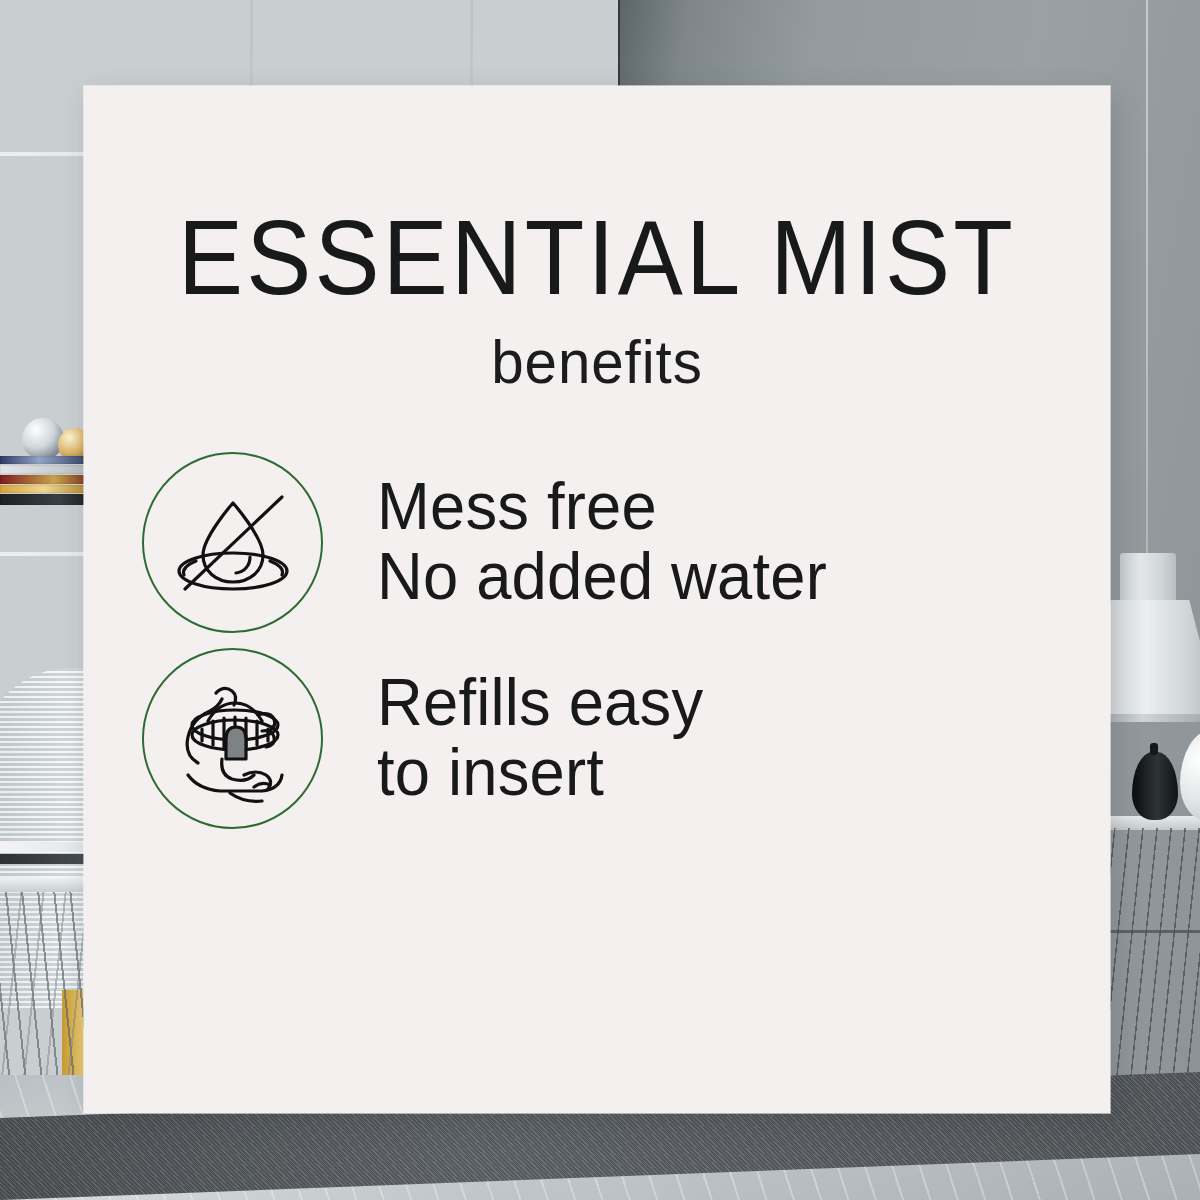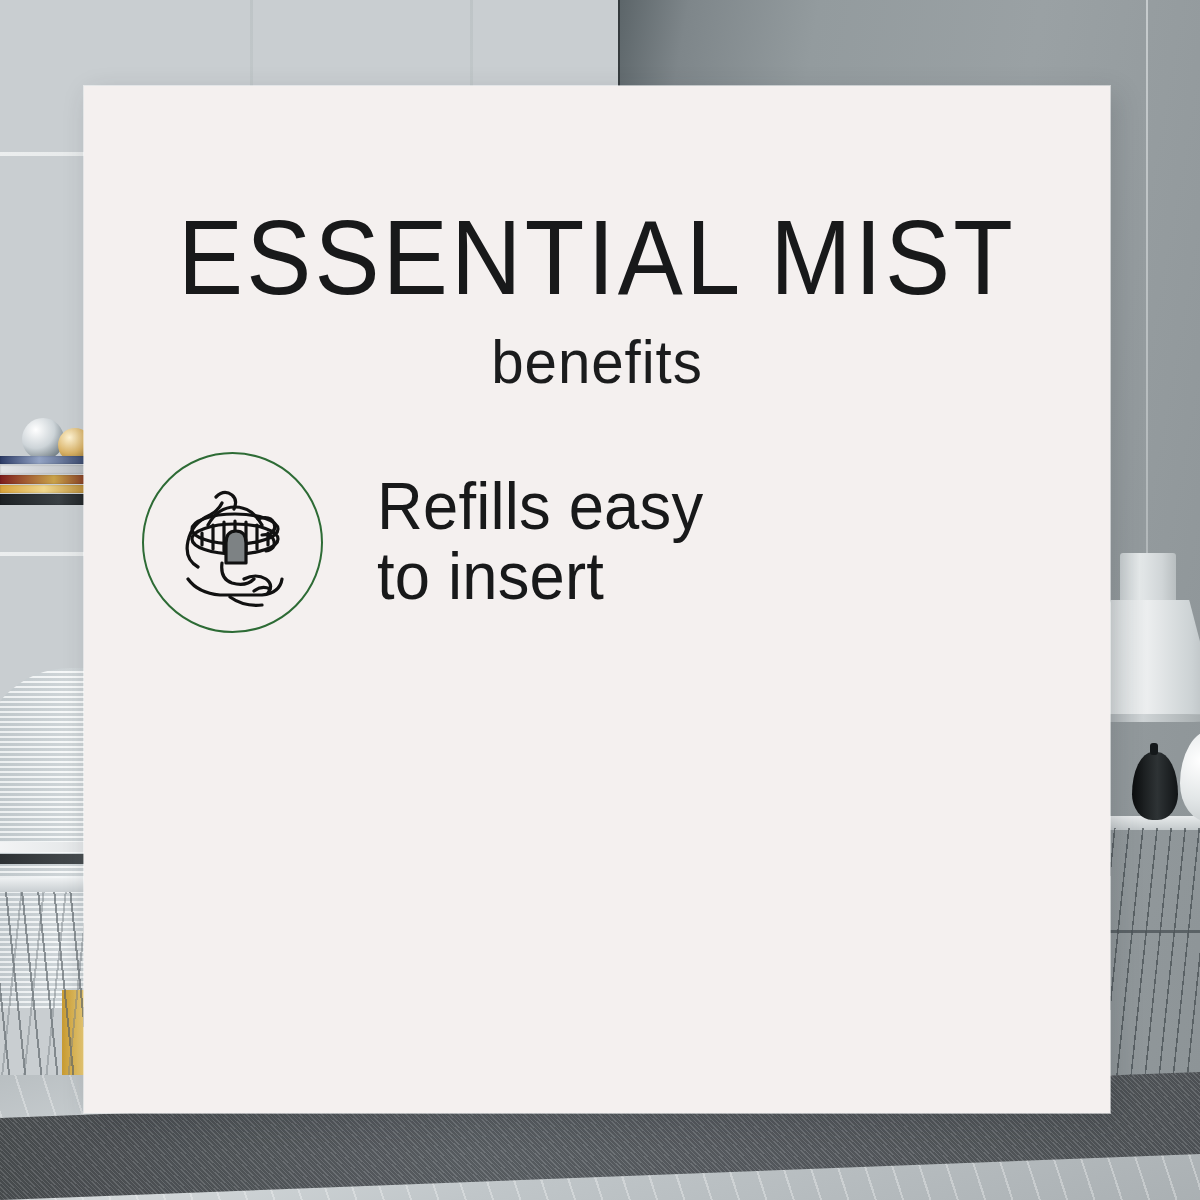--- a/index.html
+++ b/index.html
@@ -267,20 +267,40 @@
   <div class="rug"></div>
 </div>
 
 <div id="panel">
 
   <div class="title">ESSENTIAL MIST</div>
   <div class="subtitle">benefits</div>
 
   <div class="benefits">
 
+    <div class="benefit">
+      <div class="icon-circle">
+        <svg width="150" height="150" viewBox="0 0 150 150" fill="none" stroke="#111" stroke-width="3.2" stroke-linecap="round" stroke-linejoin="round">
+
+          <path d="M75 36 C75 36 45 70 45 88 C45 104 58 115 75 115 C92 115 105 104 105 88 C105 70 75 36 75 36 Z"></path>
+
+          <path d="M92 90 C92 99 86 105 78 106"></path>
+
+          <ellipse cx="75" cy="104" rx="54" ry="18"></ellipse>
+
+          <path d="M38 94 C28 98 24 103 26 108"></path>
+
+          <path d="M112 94 C122 98 126 103 124 108"></path>
+
+          <path d="M27 122 L124 30"></path>
+        </svg>
+      </div>
+      <div class="benefit-text">Mess free
+No added water</div>
+    </div>
 
 
     <div class="benefit">
       <div class="icon-circle">
         <svg width="150" height="150" viewBox="0 0 150 150" fill="none" stroke="#111" stroke-width="3.2" stroke-linecap="round" stroke-linejoin="round">
 
           <ellipse cx="77" cy="62" rx="43" ry="15"></ellipse>
           <ellipse cx="77" cy="72" rx="43" ry="15"></ellipse>
 
           <path d="M44 66 L44 78"></path>

